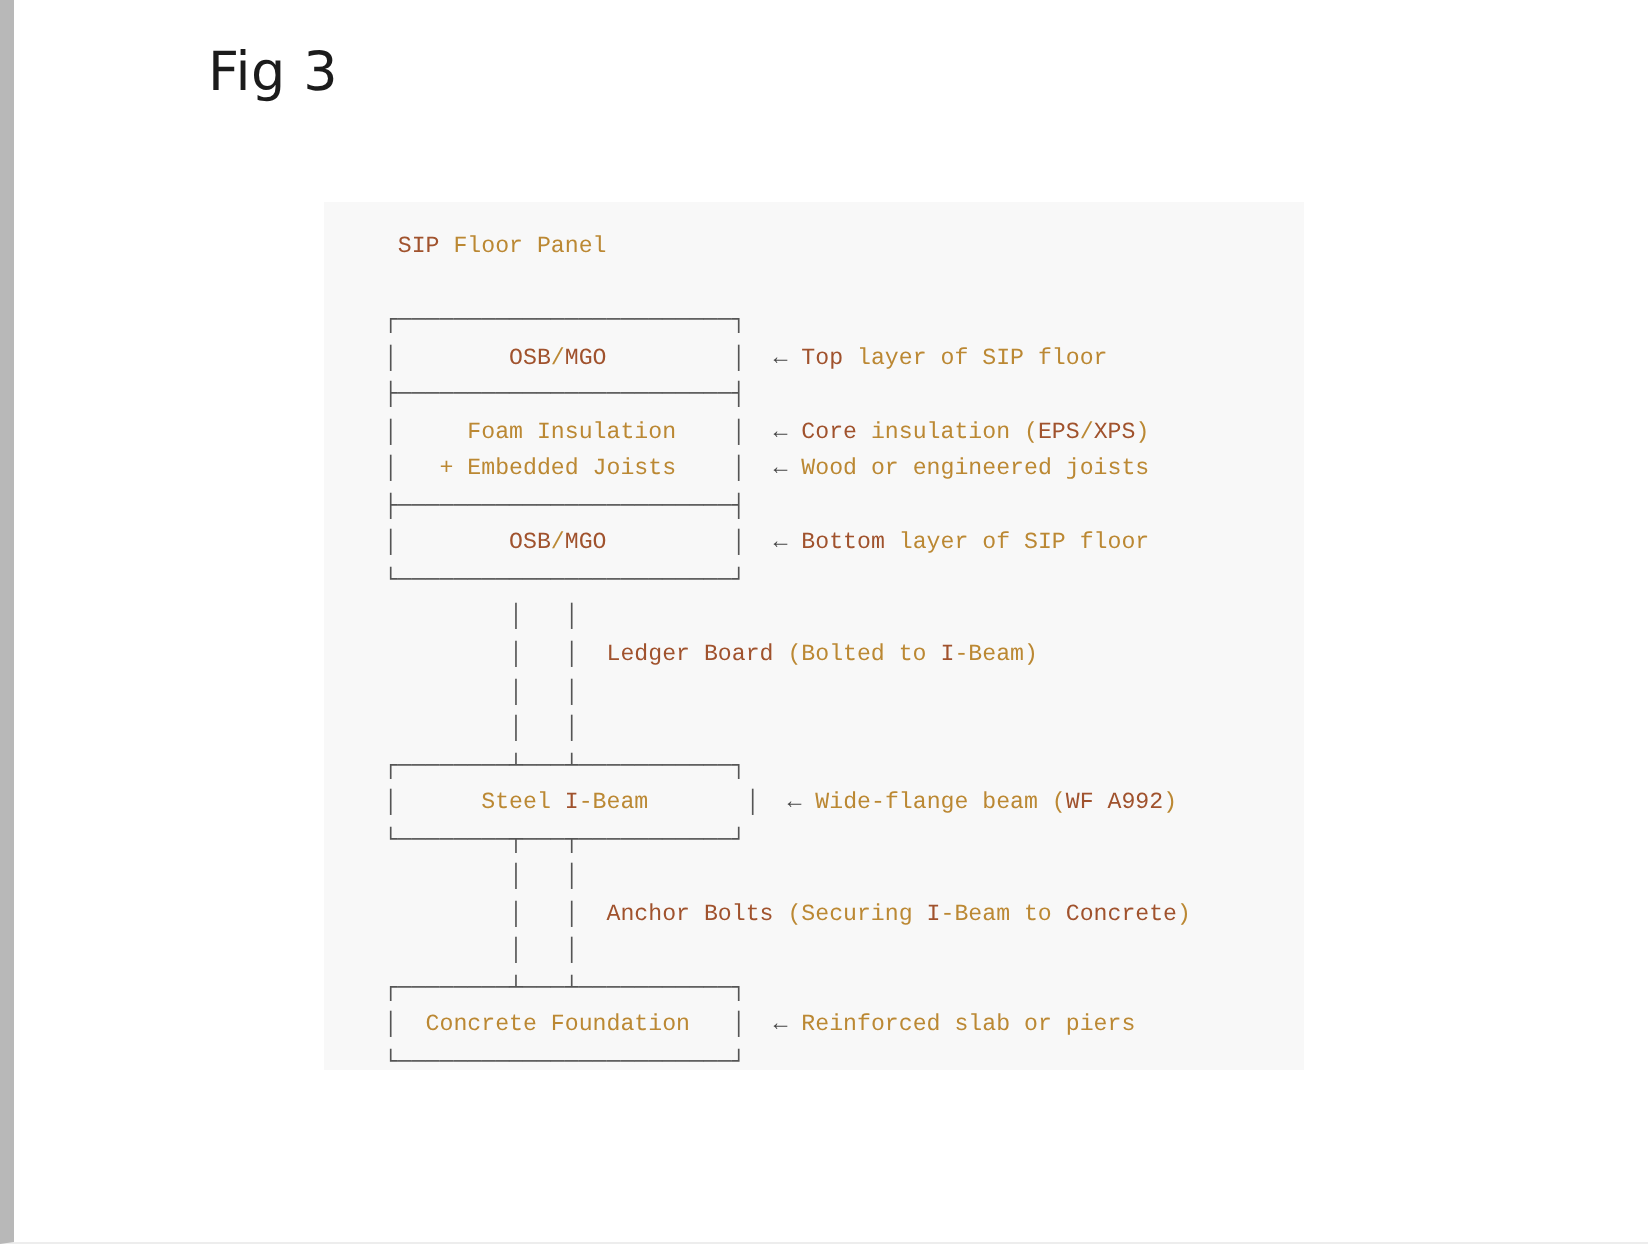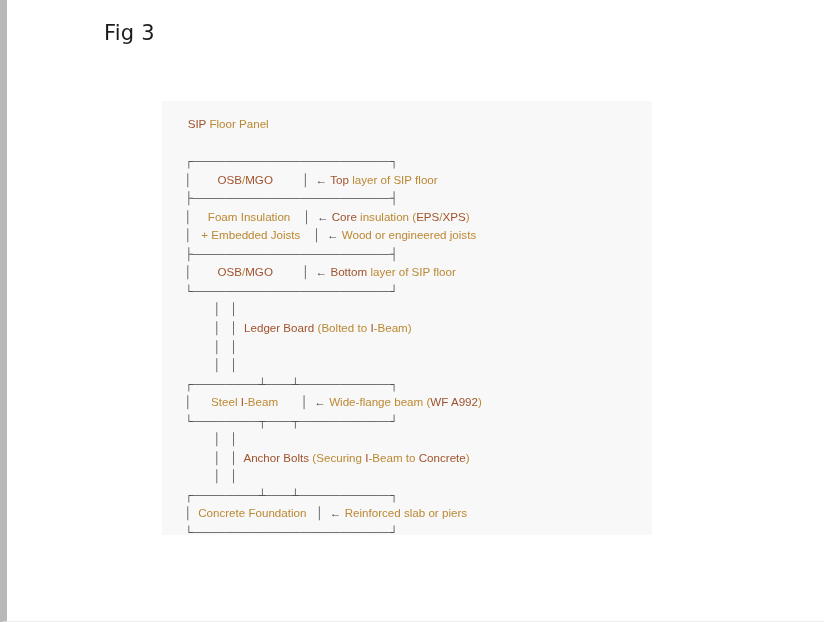--- a/index.html
+++ b/index.html
@@ -14,36 +14,36 @@
     position: relative;
     width: 824px; height: 622px;
     background: #ffffff;
     border-left: 7px solid #b8b8b8;
     border-bottom: 1px solid #ededed;
   }
   #fig-title {
     position: absolute;
     left: 97px; top: 21px;
     font-family: "DejaVu Sans", "Liberation Sans", sans-serif;
-    font-size: 21px;
+    font-size: 27px;
     font-weight: 400;
     color: #1b1b1b;
     letter-spacing: 0.2px;
     line-height: 1.2;
   }
   #code-block {
     position: absolute;
     left: 155px; top: 101px;
     width: 490px; height: 434px;
     background: #f8f8f8;
     padding: 14px 16px 16px 16px;
   }
   pre.ascii {
     margin: 0;
-    font-family: Liberation Sans, sans-serif;
+    font-family: Liberation Mono, monospace;
     font-size: 11.6px;
     line-height: 18.55px;
     letter-spacing: 0px;
     white-space: pre;
     color: #666666;
     -webkit-font-smoothing: antialiased;
   }
   
   .n  { color: #bb8833; }  
   .nc { color: #a0522d; }  

